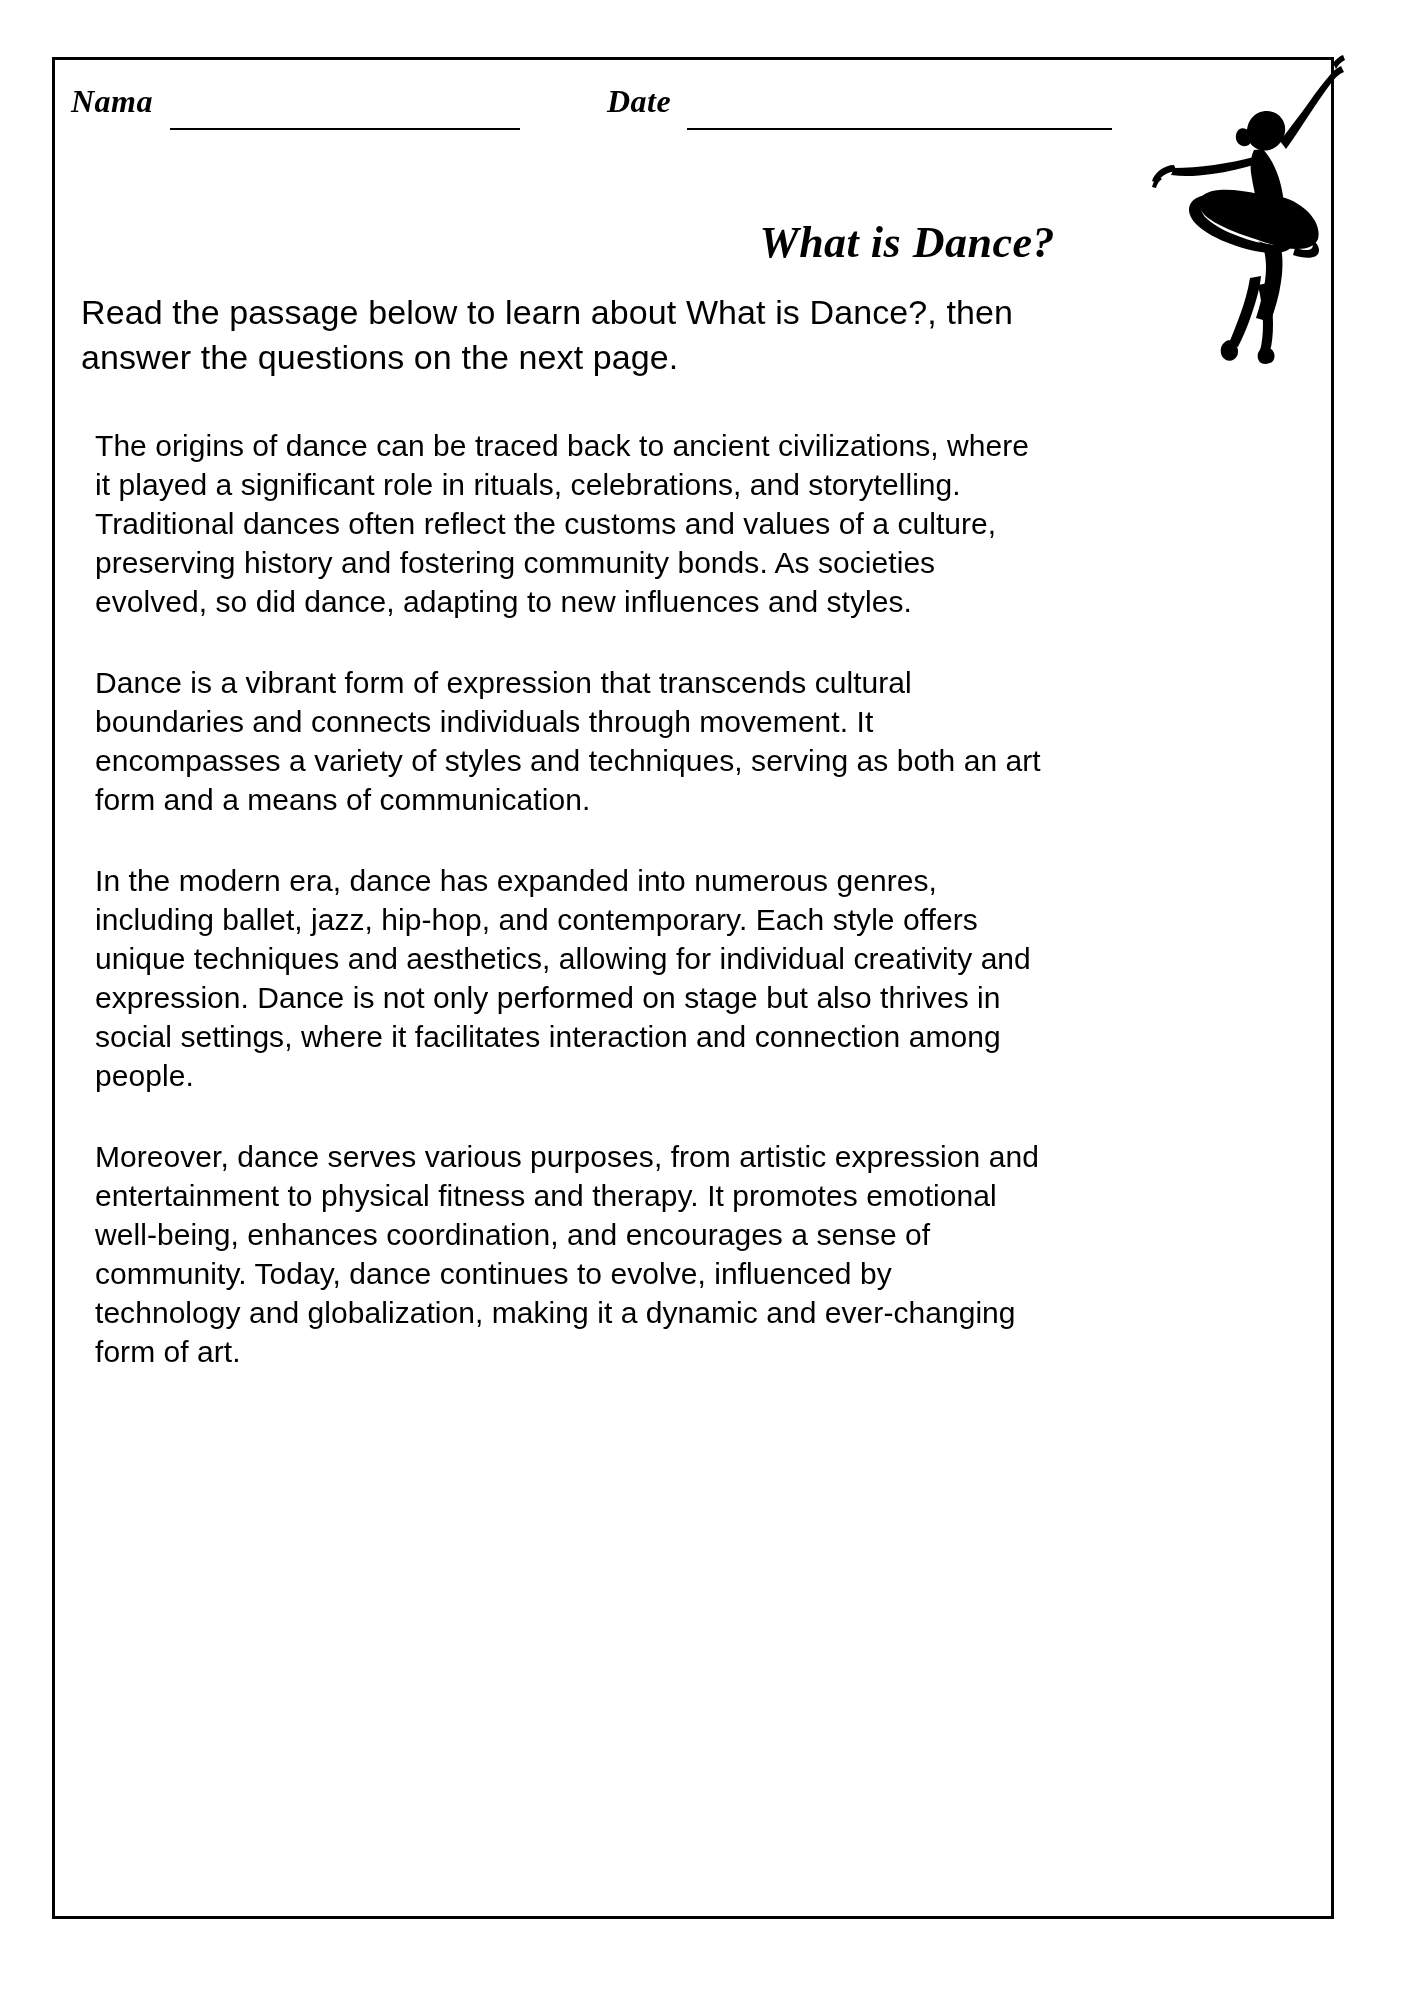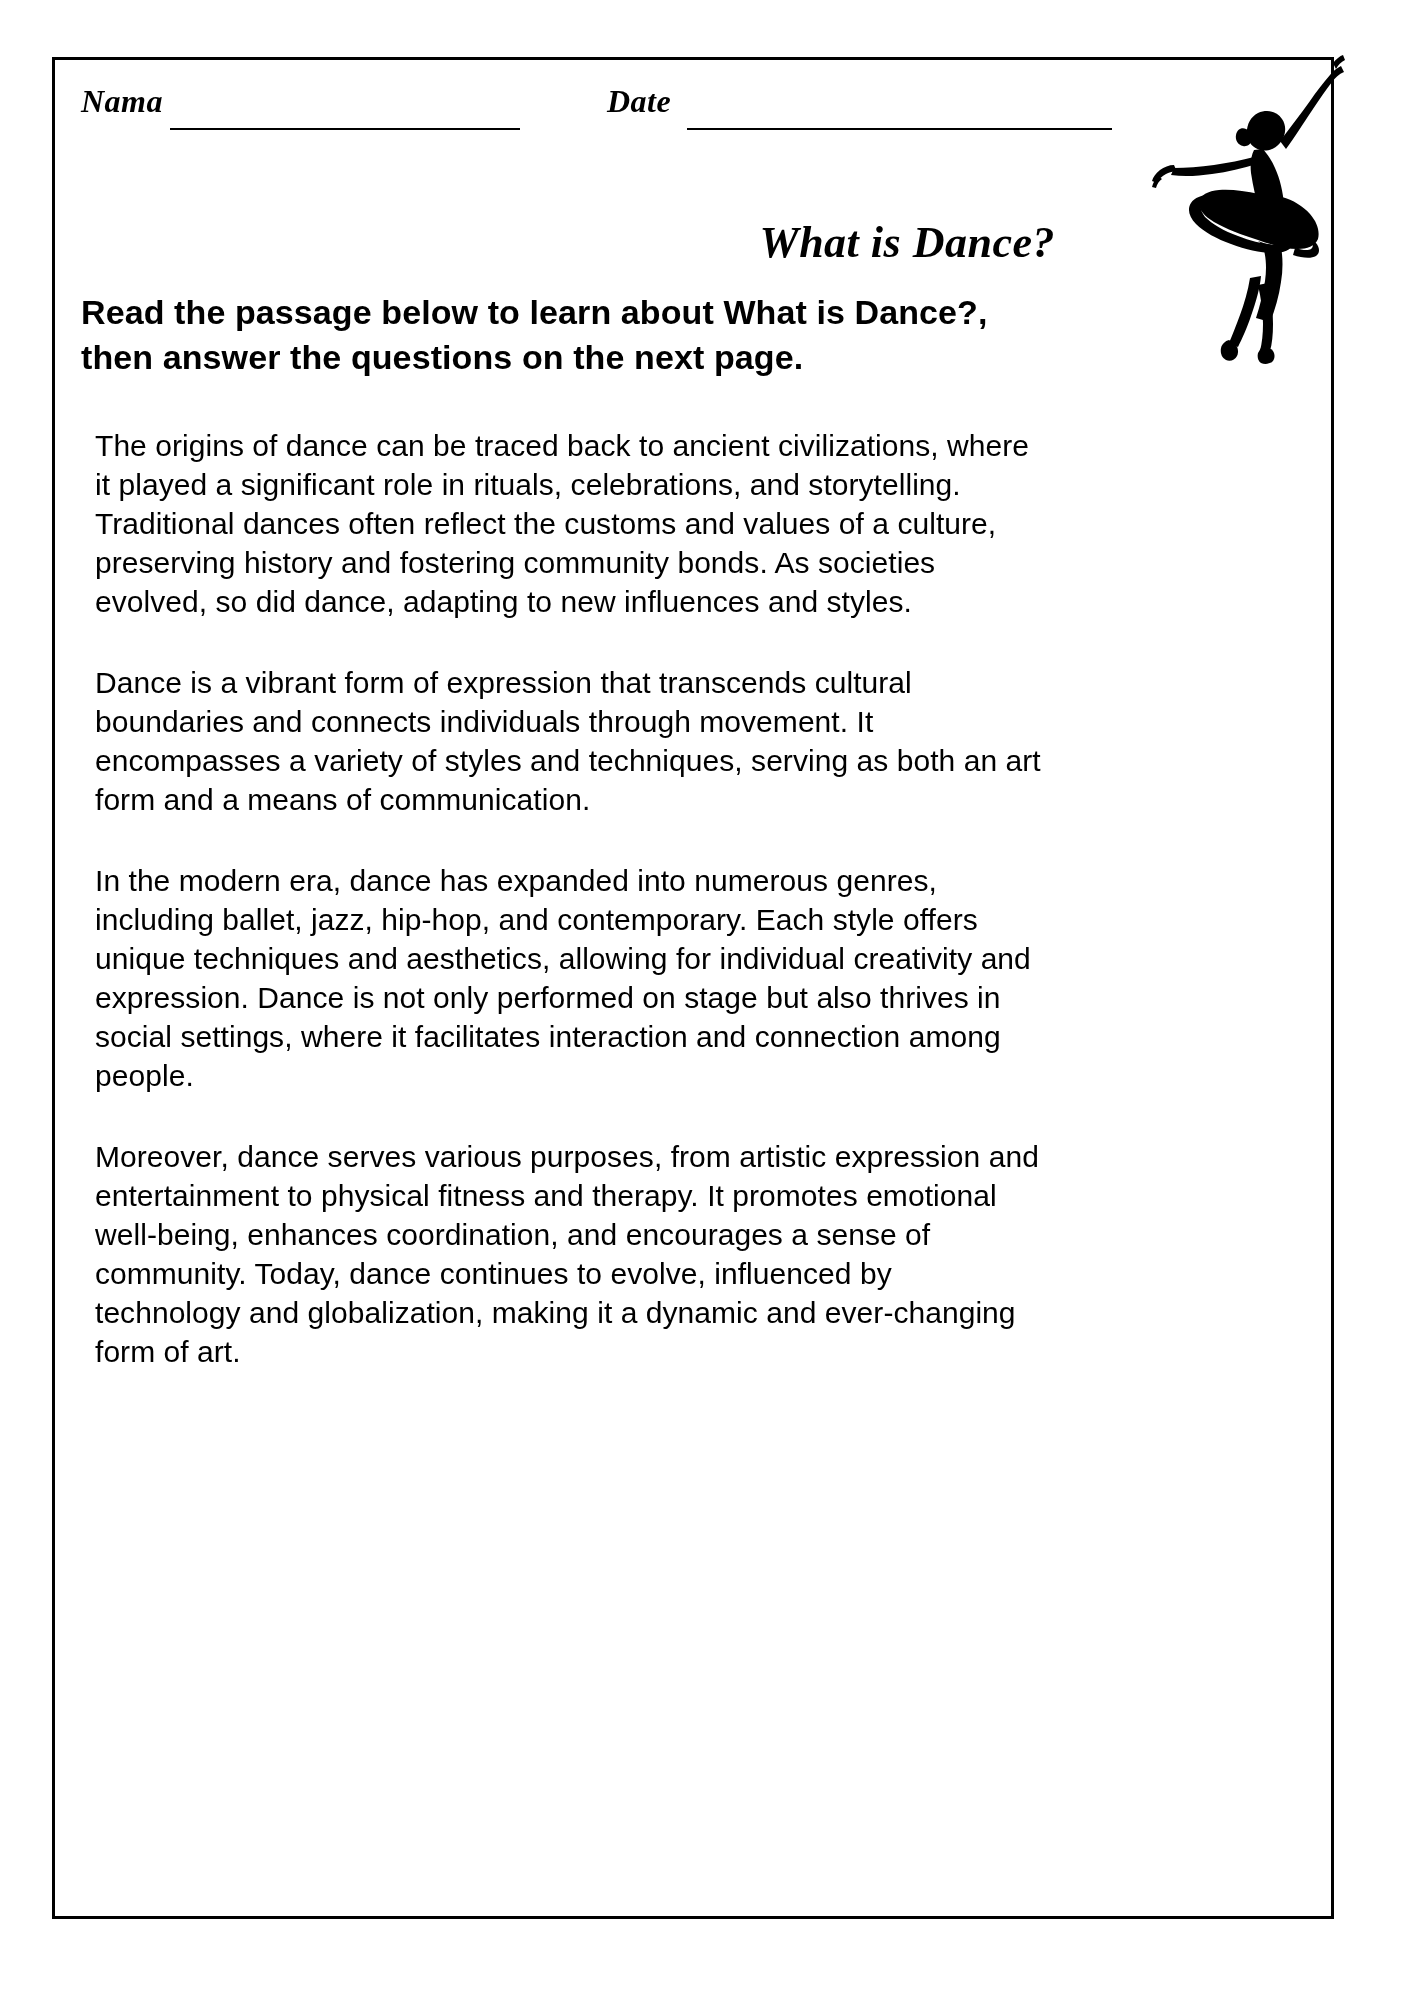--- a/index.html
+++ b/index.html
@@ -48,21 +48,21 @@
     white-space: nowrap;
     letter-spacing: 0.5px;
   }
 
   .field-rule {
     position: absolute;
     height: 0;
     border-top: 2px solid #000000;
   }
 
-  #name-label  { left: 26px;  top: 23px; }
+  #name-label  { left: 16px;  top: 23px; }
   #name-rule   { left: 115px; top: 68px; width: 350px; }
 
   #date-label  { left: 552px; top: 23px; font-family: Liberation Serif, serif; }
   #date-rule   { left: 632px; top: 68px; width: 425px; }
 
   
   .worksheet-title {
     position: absolute;
     left: 0;
     top: 157px;
@@ -80,21 +80,21 @@
   .content {
     position: absolute;
     left: 26px;
     top: 230px;
     width: 1000px;
   }
 
   .instruction {
     font-family: "Liberation Sans", "DejaVu Sans", sans-serif;
     font-size: 34px;
-    font-weight: 700;
+    font-weight: 400;
     line-height: 1.32;
     color: #000000;
     letter-spacing: 0.1px;
     width: 960px;
     margin: 0 0 46px 0;
   }
 
   .passage {
     margin: 0 0 0 14px;
     width: 950px;

